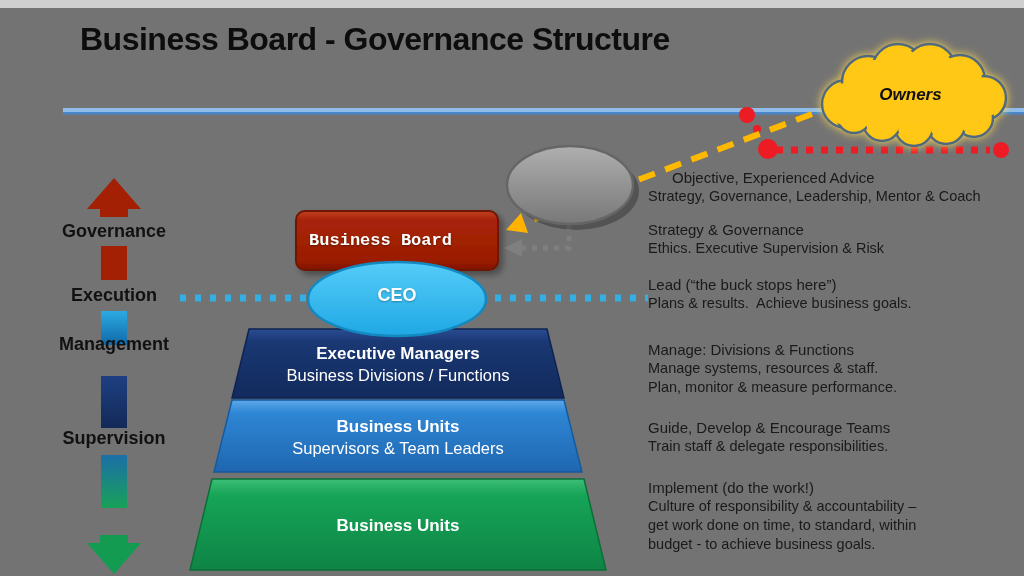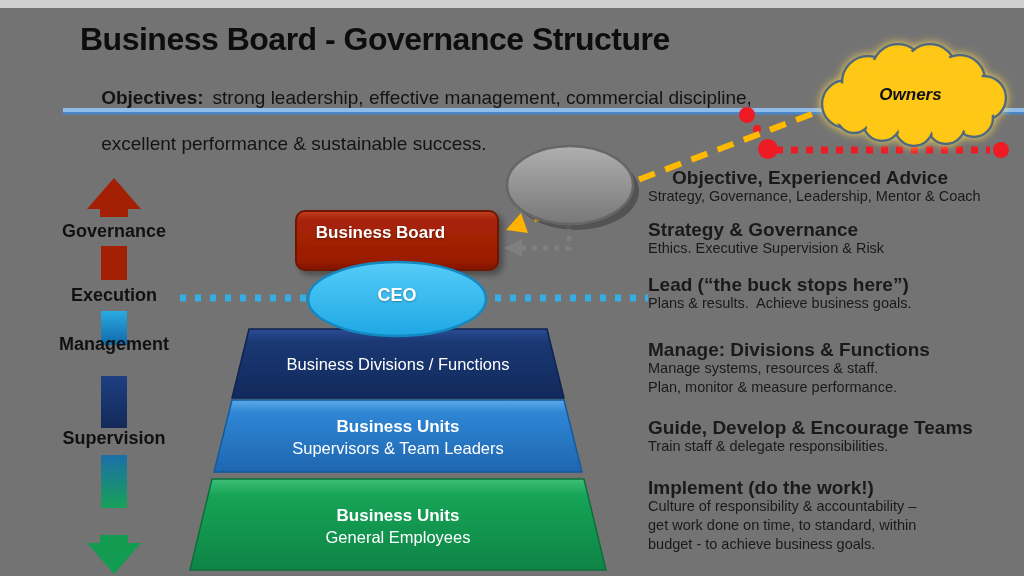--- a/index.html
+++ b/index.html
@@ -36,41 +36,41 @@
   }
 
   
   .shape-label { color:#fff; text-align:center; }
   .advisory-label {
     left:507px; top:155px; width:126px;
     font-size:16.5px; font-weight:bold; line-height:21px;
     text-shadow:0 1px 2px rgba(0,0,0,.35);
   }
   .bboard-label {
-    left:296px; top:195px; width:169px; height:59px;
+    left:296px; top:203px; width:169px; height:59px;
     display:flex; align-items:center; justify-content:center;
-    font-size:17px; font-weight:bold; text-shadow:0 1px 2px rgba(0,0,0,.4);
+    font-size:17px; font-weight:bold; text-shadow:0 1px 2px rgba(0,0,0,.4);font-family:Liberation Mono, monospace;
   }
   .ceo-label {
     left:308px; top:277px; width:178px;
     font-size:18px; font-weight:bold; text-shadow:0 1px 2px rgba(0,0,0,.3);text-align:center;
   }
   .level-text {
     display:flex; flex-direction:column; align-items:center; justify-content:center;
     color:#fff; text-align:center;
   }
   .level-title { font-size:17px; font-weight:bold; line-height:22px; }
   .level-sub   { font-size:16.5px; line-height:21px; }
   .level-0 { left:233px; top:327px; width:330px; height:58px; }
   .level-1 { left:216px; top:399px; width:364px; height:60px; }
   .level-2 { left:195px; top:487px; width:406px; height:62px; }
 
   
   .anno { left:648px; width:368px; color:#1a1a1a; }
-  .anno-title { font-size:19px; font-weight:bold; line-height:19px; }
+  .anno-title { font-size:15px; font-weight:normal; line-height:19px; }
   .anno-line  { font-size:14.5px; line-height:19px; white-space:pre-wrap; }
   .anno-0 { top:160px; }
   .anno-0 .anno-title { margin-left:24px; }
   .anno-1 { top:212px; }
   .anno-2 { top:267px; }
   .anno-3 { top:332px; }
   .anno-4 { top:410px; }
   .anno-5 { top:470px; }
 
   
@@ -209,45 +209,41 @@
 
     <g>
       <ellipse cx="576" cy="183" rx="63" ry="39" fill="rgba(0,0,0,0.28)"></ellipse>
       <ellipse cx="570" cy="177" rx="63" ry="39" fill="url(#gGray)" stroke="#666666" stroke-width="2.5"></ellipse>
     </g>
 
     <ellipse cx="397" cy="291" rx="89" ry="37" fill="url(#gCeo)" stroke="#1488C0" stroke-width="2.5"></ellipse>
   </svg>
 
   <div class="abs slide-title">Business Board - Governance Structure</div>
-  <div class="abs objectives">
-    <span class="obj-label">Objectives:</span><span>strong leadership, effective management, commercial discipline,</span><br>
-    <span>excellent performance &amp; sustainable success.</span>
-  </div>
 
   <div class="abs owners-label">Owners</div>
 
   <div class="abs axis-label" style="top:213px">Governance</div>
   <div class="abs axis-label" style="top:277px">Execution</div>
   <div class="abs axis-label" style="top:326px">Management</div>
   <div class="abs axis-label" style="top:420px">Supervision</div>
 
   <div class="abs shape-label bboard-label">Business Board</div>
   <div class="abs shape-label ceo-label">CEO</div>
 
   <div class="abs level-text level-0">
+    <div class="level-title">Executive Managers</div>
     <div class="level-sub">Business Divisions / Functions</div>
   </div>
   <div class="abs level-text level-1">
     <div class="level-title">Business Units</div>
     <div class="level-sub">Supervisors &amp; Team Leaders</div>
   </div>
   <div class="abs level-text level-2">
     <div class="level-title">Business Units</div>
-    <div class="level-sub">General Employees</div>
   </div>
 
   <div class="abs anno anno-0">
     <div class="anno-title">Objective, Experienced Advice</div>
     <div class="anno-line">Strategy, Governance, Leadership, Mentor &amp; Coach</div>
   </div>
   <div class="abs anno anno-1">
     <div class="anno-title">Strategy &amp; Governance</div>
     <div class="anno-line">Ethics. Executive Supervision &amp; Risk</div>
   </div>

